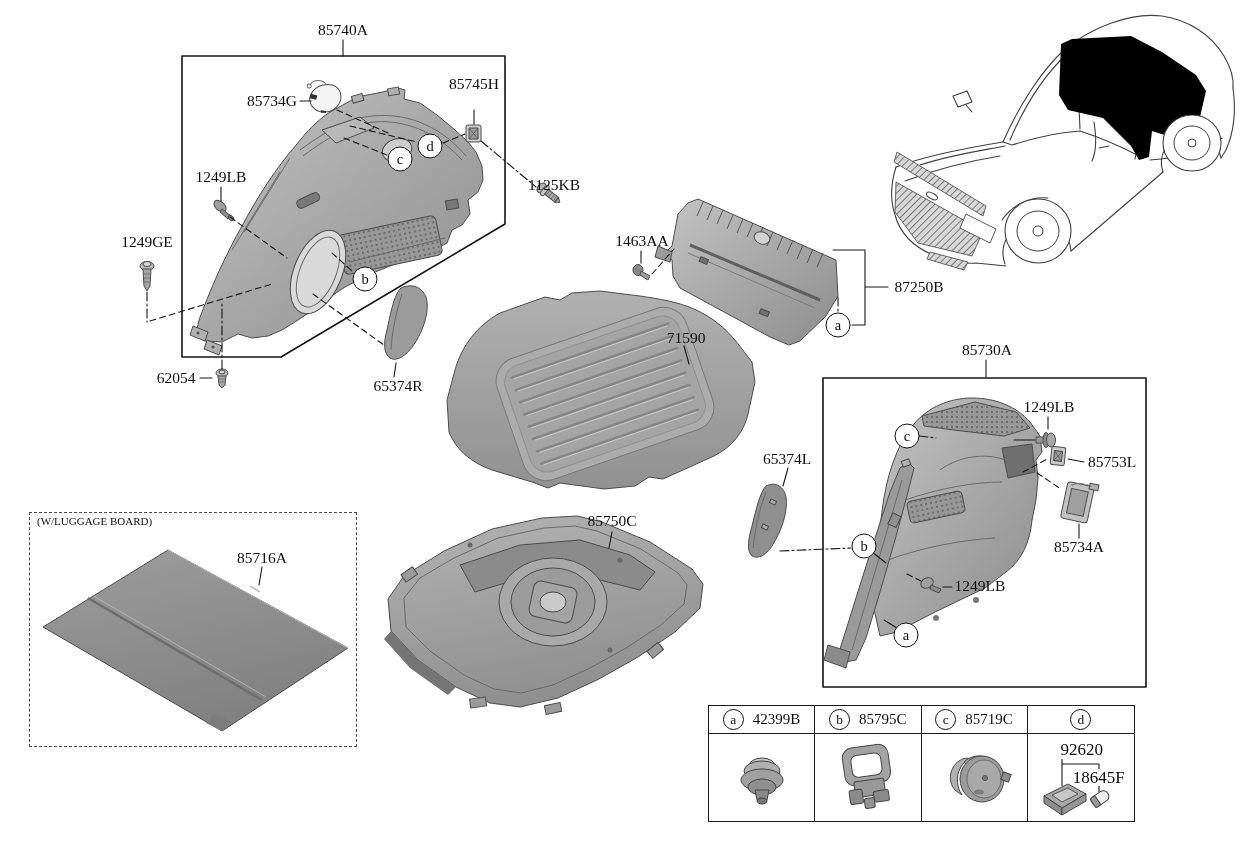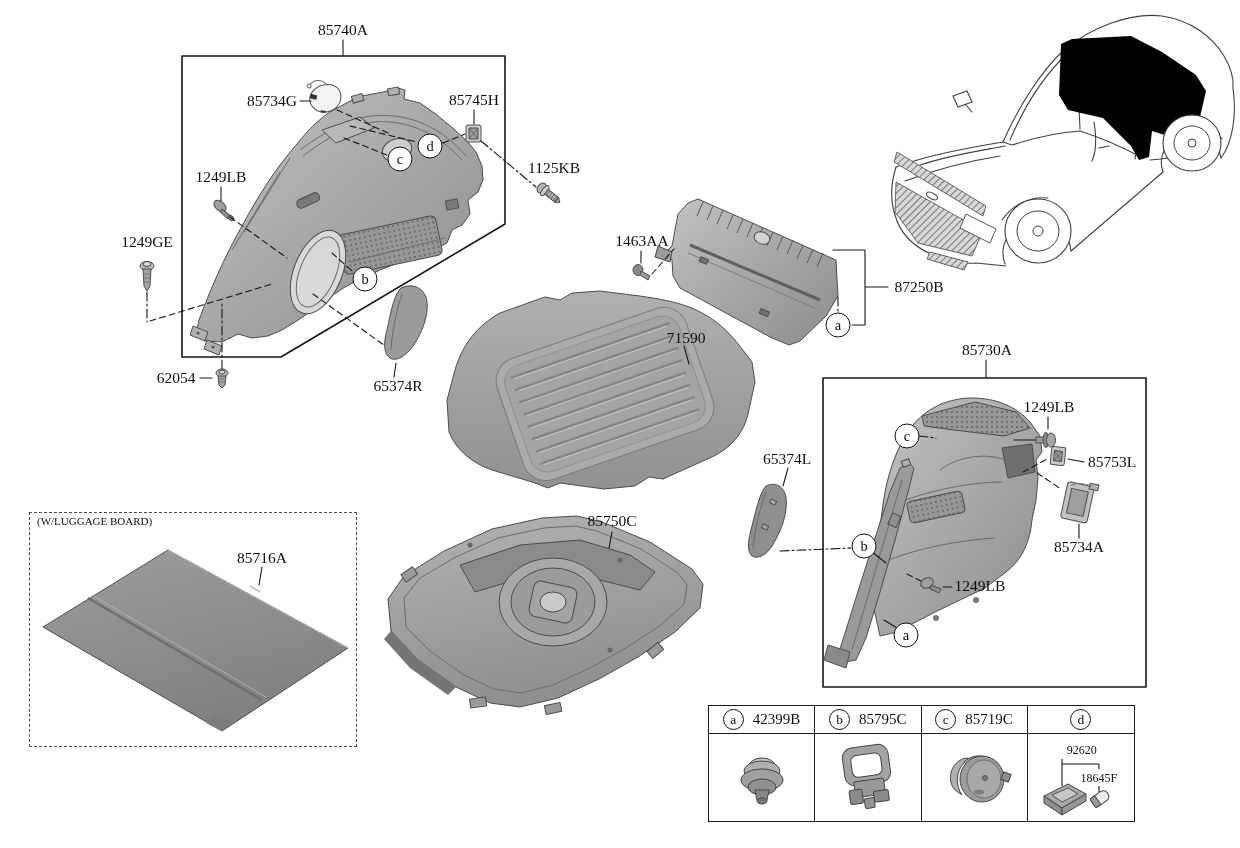--- a/index.html
+++ b/index.html
@@ -23,21 +23,21 @@
       border:1.6px dashed #4a4a4a;box-sizing:border-box;}
   .legend{position:absolute;left:708px;top:705px;width:427px;height:117px;
       border:1.6px solid #1a1a1a;box-sizing:border-box;display:grid;
       grid-template-columns:repeat(4,1fr);grid-template-rows:28px 1fr;background:#fff;}
   .lg-h{border-bottom:1.4px solid #1a1a1a;display:flex;align-items:center;
       justify-content:center;gap:9px;font-size:15px;}
   .lg-c{position:relative;display:flex;align-items:center;justify-content:center;}
   .lg-h:not(:nth-child(4)),.lg-c:not(:last-child){border-right:1.4px solid #1a1a1a;}
   .lg-co{width:21px;height:21px;border:1.4px solid #111;border-radius:50%;display:flex;
       align-items:center;justify-content:center;font-size:13.5px;box-sizing:border-box;flex:none;}
-  .dcell-lbl{position:absolute;transform:translate(-50%,-50%);font-size:12px;white-space:nowrap;}
+  .dcell-lbl{position:absolute;transform:translate(-50%,-50%);font-size:17px;white-space:nowrap;}
 </style>
 </head>
 <body>
 
 <div class="stage">
 
   <svg class="canvas" width="1240" height="848" viewBox="0 0 1240 848">
     <defs>
       <linearGradient id="g1" x1="0" y1="0" x2="1" y2="1">
         <stop offset="0" stop-color="#c3c3c3"></stop>
@@ -351,22 +351,22 @@
       <path d="M92,595 L266,697" stroke="#b2b2b2" stroke-width="1"></path>
       <path d="M168,550 L348,648" stroke="#b5b5b5" stroke-width="1.2" fill="none"></path>
       <path d="M250,586 l10,6" stroke="#c2c2c2" stroke-width="2"></path>
       <polygon fill="#7c7c7c" points="214,714 232,722 222,731 206,723"></polygon>
     </g>
     <path class="ln" d="M262,567 L259,585"></path>
   </svg>
 
   <div class="lbl" style="left:343px;top:30px">85740A</div>
   <div class="lbl" style="left:272px;top:101px">85734G</div>
-  <div class="lbl" style="left:474px;top:100px">85745H</div>
-  <div class="lbl" style="left:554px;top:168px">1125KB</div>
+  <div class="lbl" style="left:474px;top:84px">85745H</div>
+  <div class="lbl" style="left:554px;top:185px">1125KB</div>
   <div class="lbl" style="left:221px;top:177px">1249LB</div>
   <div class="lbl" style="left:147px;top:242px">1249GE</div>
   <div class="lbl" style="left:176px;top:378px">62054</div>
   <div class="lbl" style="left:398px;top:386px">65374R</div>
   <div class="lbl" style="left:686px;top:338px">71590</div>
   <div class="lbl" style="left:642px;top:241px">1463AA</div>
   <div class="lbl" style="left:919px;top:287px">87250B</div>
   <div class="lbl" style="left:987px;top:350px">85730A</div>
   <div class="lbl" style="left:1049px;top:407px">1249LB</div>
   <div class="lbl" style="left:1112px;top:462px">85753L</div>

